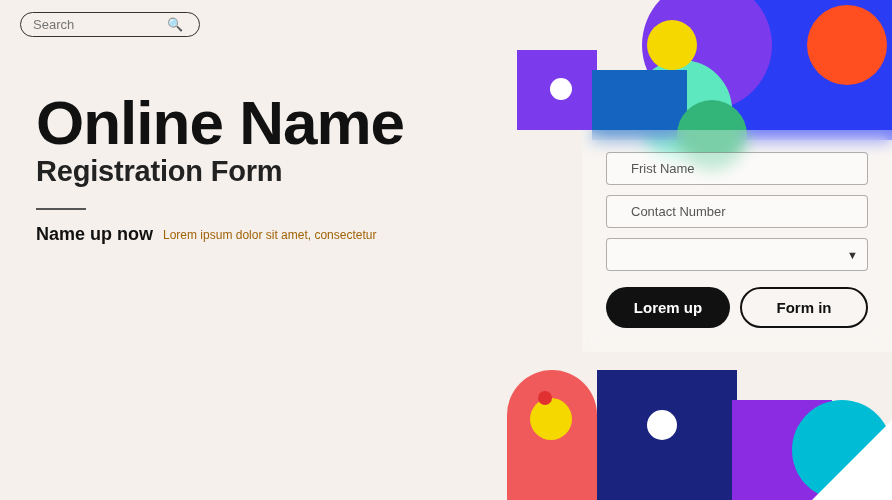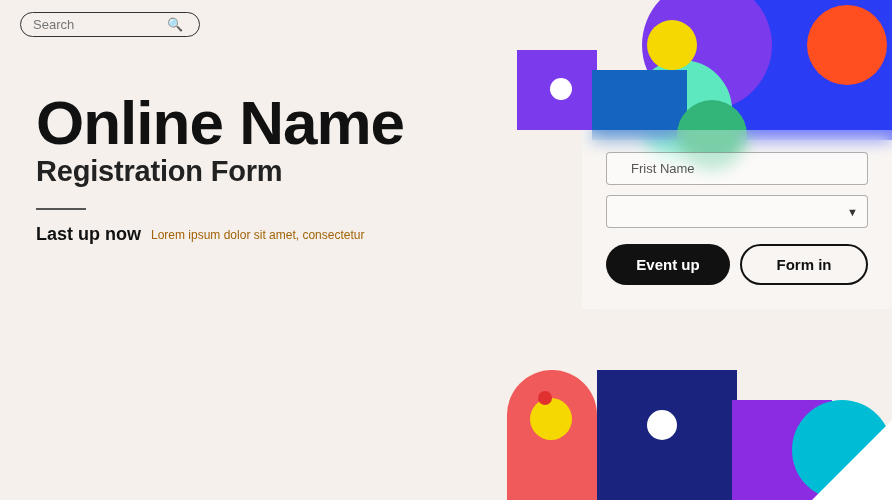--- a/index.html
+++ b/index.html
@@ -411,35 +411,38 @@
   <div class="shape-purple-rect-bottom"></div>
   <div class="shape-teal-arc-bottom"></div>
   <div class="shape-white-quarter-bottom"></div>
 </div>
 
 <div class="left-content">
   <h1 class="main-title">Online Name</h1>
   <p class="subtitle">Registration Form</p>
   <div class="divider-line"></div>
   <div class="signup-now-row">
-    <span class="signup-now-text">Last up now</span>
+    <span class="signup-now-text">Name up now</span>
     <span class="lorem-text">Lorem ipsum dolor sit amet, consectetur</span>
   </div>
 </div>
 
 <div class="form-card">
   <div class="form-field">
     <input class="form-input" type="text" placeholder="Frist Name" style="">
+  </div>
+  <div class="form-field">
+    <input class="form-input" type="text" placeholder="Contact Number" style="">
   </div>
   <div class="form-field form-select-wrapper">
     <select class="form-select">
       <option value=""></option>
       <option value="1">Option 1</option>
       <option value="2">Option 2</option>
       <option value="3">Option 3</option>
     </select>
     <span class="select-arrow">▼</span>
   </div>
   <div class="form-buttons">
-    <button class="btn-signup">Event up</button>
+    <button class="btn-signup">Lorem up</button>
     <button class="btn-signin">Form in</button>
   </div>
 </div>
 
 </body></html>

